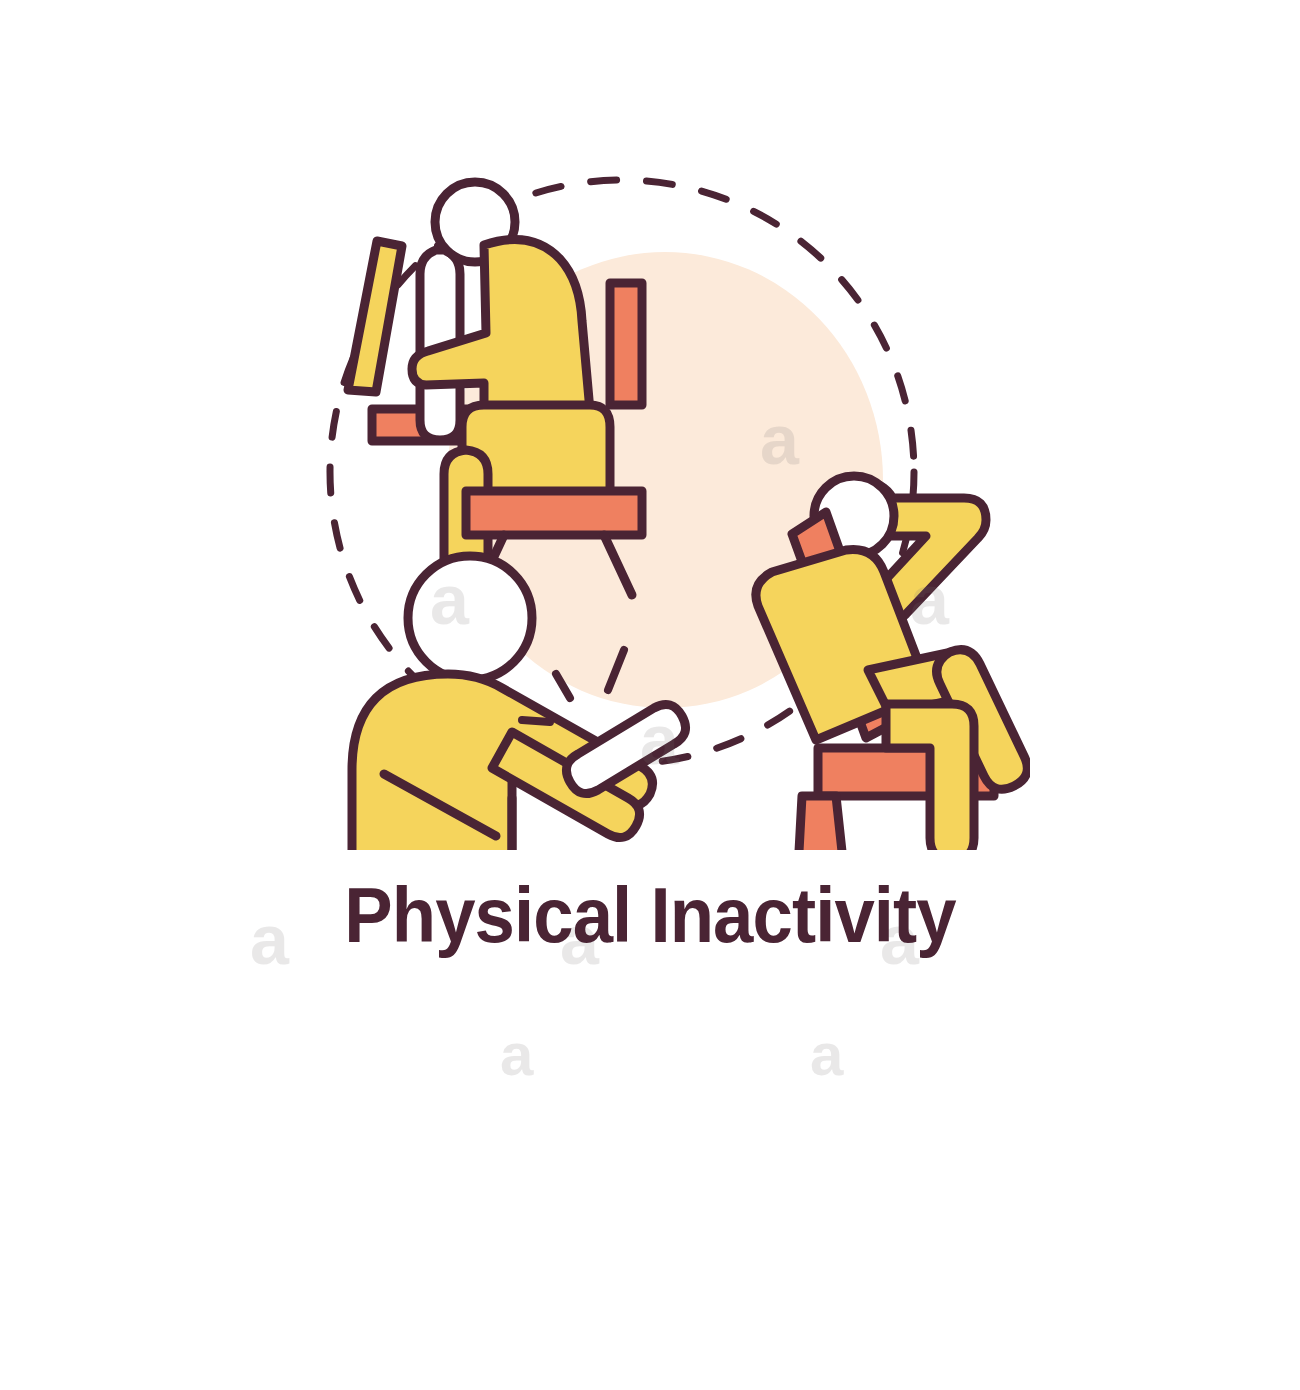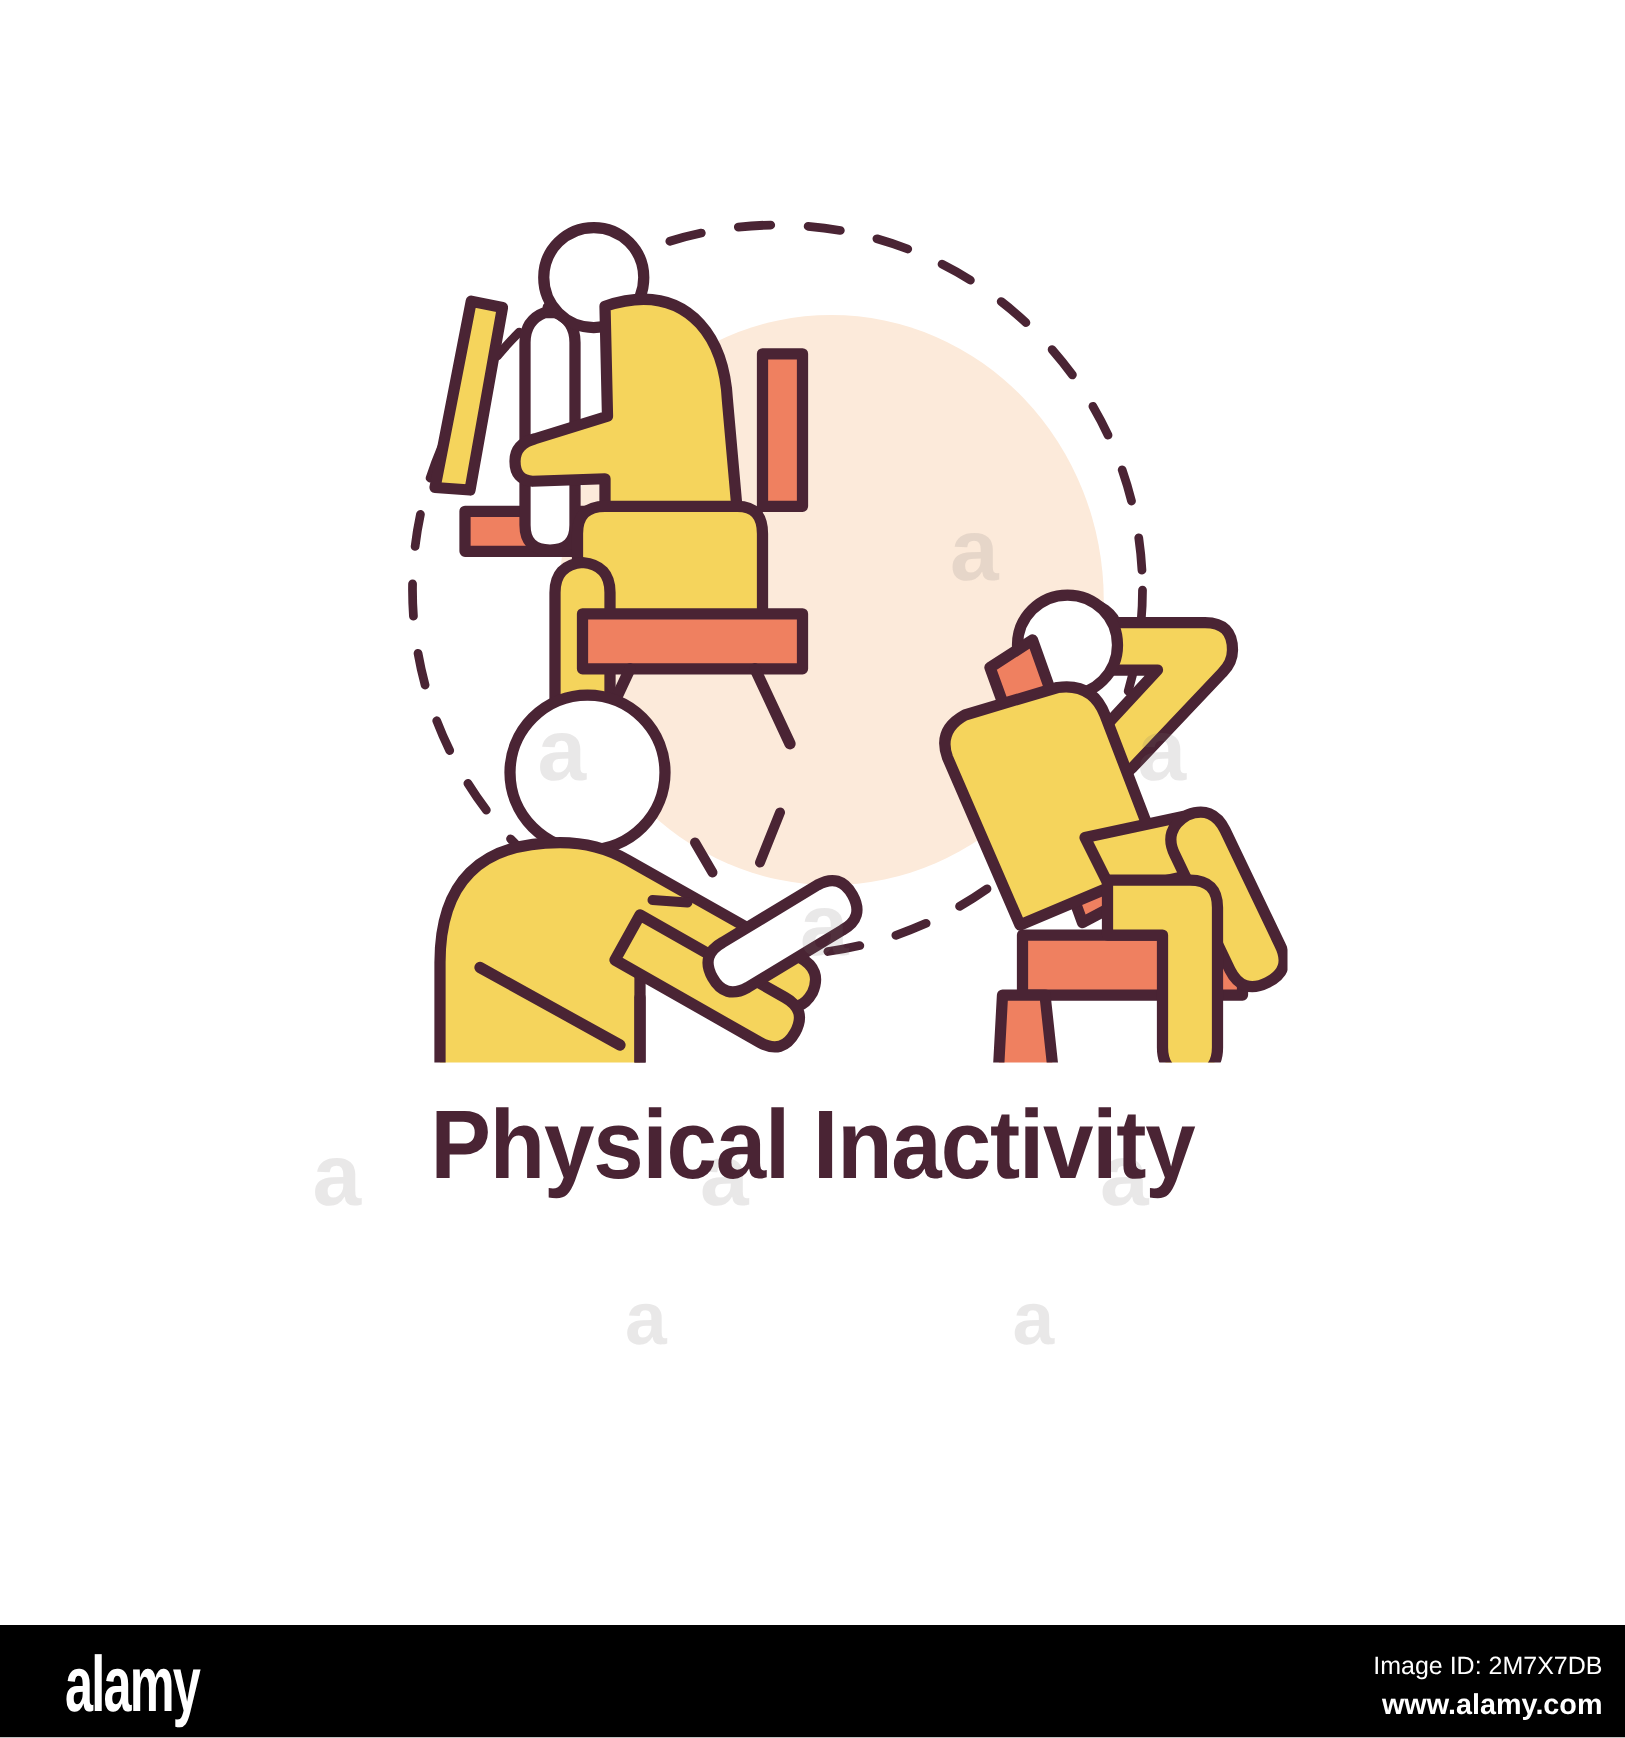--- a/index.html
+++ b/index.html
@@ -258,19 +258,14 @@
     <div class="watermark-glyph" style="left:250px;top:900px;font-size:70px;">a</div>
     <div class="watermark-glyph" style="left:560px;top:900px;font-size:70px;">a</div>
     <div class="watermark-glyph" style="left:880px;top:900px;font-size:70px;">a</div>
     <div class="watermark-glyph" style="left:500px;top:1020px;font-size:60px;">a</div>
     <div class="watermark-glyph" style="left:810px;top:1020px;font-size:60px;">a</div>
   </div>
 
   <div id="concept-title">Physical Inactivity</div>
 
 
-  <div id="alamy-footer">
-    <div id="alamy-logo">alamy</div>
-    <div id="alamy-image-id">Image ID: 2M7X7DB</div>
-    <div id="alamy-url">www.alamy.com</div>
-  </div>
 
 </div>
 
 </body></html>

